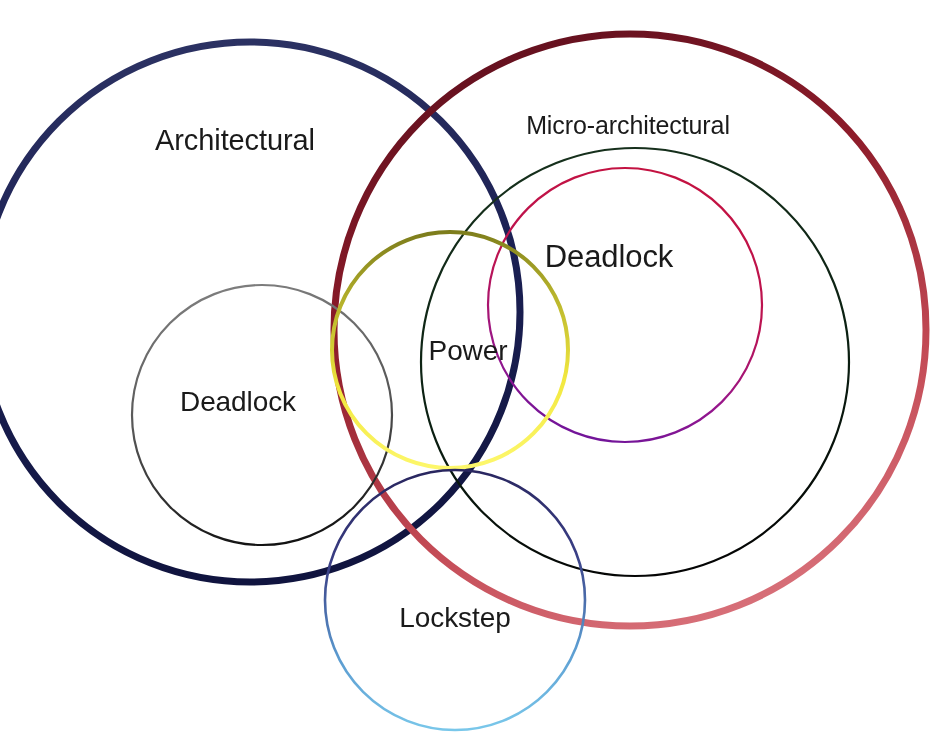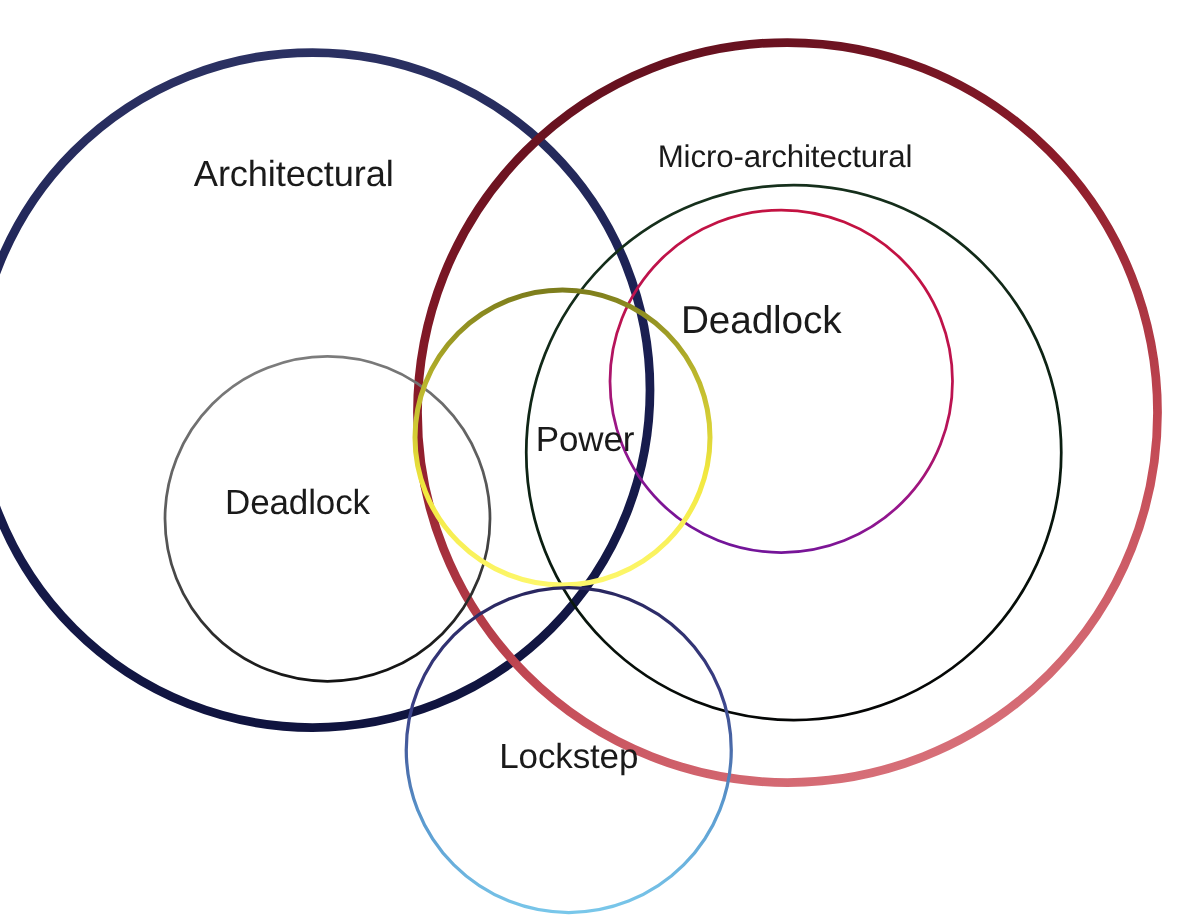--- a/index.html
+++ b/index.html
@@ -39,21 +39,21 @@
     letter-spacing: -0.1px;
     transform: translate(-50%, -50%);
     user-select: none;
   }
   .label-architectural   { font-size: 29px; }
   .label-micro           { font-size: 25px; }
   .label-deadlock        { font-size: 31px; }
   .label-power           { font-size: 28px; }
   .label-security        { font-size: 28px; }
   .label-xprop           { font-size: 29px; }
-  .label-lockstep        { font-size: 28px; white-space: normal; width: 220px; }
+  .label-lockstep        { font-size: 28px; white-space: normal; width: 220px; margin-top: 13px; }
 </style>
 </head>
 <body>
 
 <div id="diagram-root" style="background: rgb(255, 255, 255);">
 
   <svg id="venn-svg" viewBox="0 0 950 739" xmlns="http://www.w3.org/2000/svg">
     <defs>
       <linearGradient id="grad-architectural" x1="0.25" y1="0" x2="0.35" y2="1">
         <stop offset="0%" stop-color="#2c3263"></stop>

